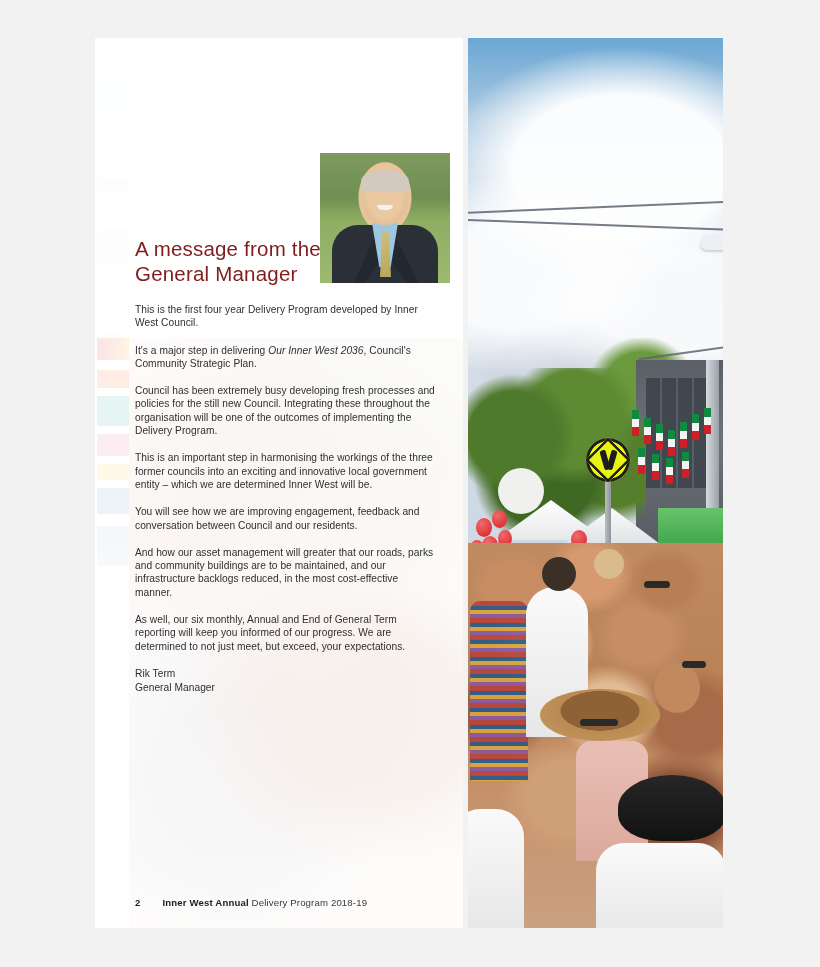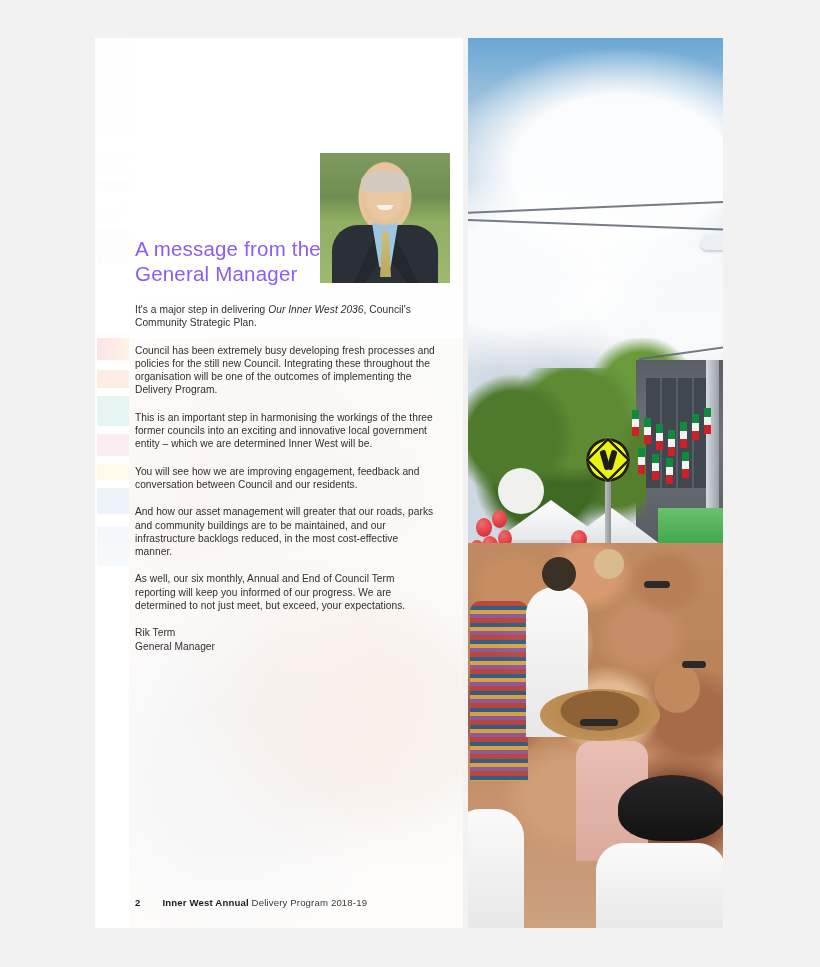--- a/index.html
+++ b/index.html
@@ -154,21 +154,21 @@
   }
 
   h1#heading {
     position: absolute;
     left: 40px; top: 198px;
     margin: 0;
     width: 260px;
     font-size: 20.5px;
     line-height: 25px;
     font-weight: 300;
-    color: #8b5cf6;
+    color: #7f1d1d;
     letter-spacing: .2px;
   }
 
   #body-copy {
     position: absolute;
     left: 40px; top: 265px;
     width: 303px;
   }
   #body-copy p {
     margin: 0 0 14px 0;
@@ -401,28 +401,29 @@
         <span class="pt-hair"></span>
         <span class="pt-smile"></span>
       </div>
 
       <h1 id="heading">
         <span>A message from the</span><br>
         <span>General Manager</span>
       </h1>
 
       <div id="body-copy">
+        <p>This is the first four year Delivery Program developed by Inner West Council.</p>
 
         <p><span>It's a major step in delivering </span><em>Our Inner West 2036</em><span>, Council's Community Strategic Plan.</span></p>
 
         <p>Council has been extremely busy developing fresh processes and policies for the still new Council. Integrating these throughout the organisation will be one of the outcomes of implementing the Delivery Program.</p>
         <p>This is an important step in harmonising the workings of the three former councils into an exciting and innovative local government entity – which we are determined Inner West will be.</p>
         <p>You will see how we are improving engagement, feedback and conversation between Council and our residents.</p>
         <p>And how our asset management will greater that our roads, parks and community buildings are to be maintained, and our infrastructure backlogs reduced, in the most cost-effective manner.</p>
-        <p>As well, our six monthly, Annual and End of Council Term reporting will keep you informed of our progress. We are determined to not just meet, but exceed, your expectations.</p>
+        <p>As well, our six monthly, Annual and End of General Term reporting will keep you informed of our progress. We are determined to not just meet, but exceed, your expectations.</p>
 
         <p class="sig">
           <span>Rik Term</span><br>
           <span>General Manager</span>
         </p>
       </div>
 
       <div id="footer">
         <span class="pgnum">2</span><span class="org">Inner West Annual</span><span class="doc">&nbsp;</span><span class="doc">Delivery Program 2018-19</span>
       </div>

